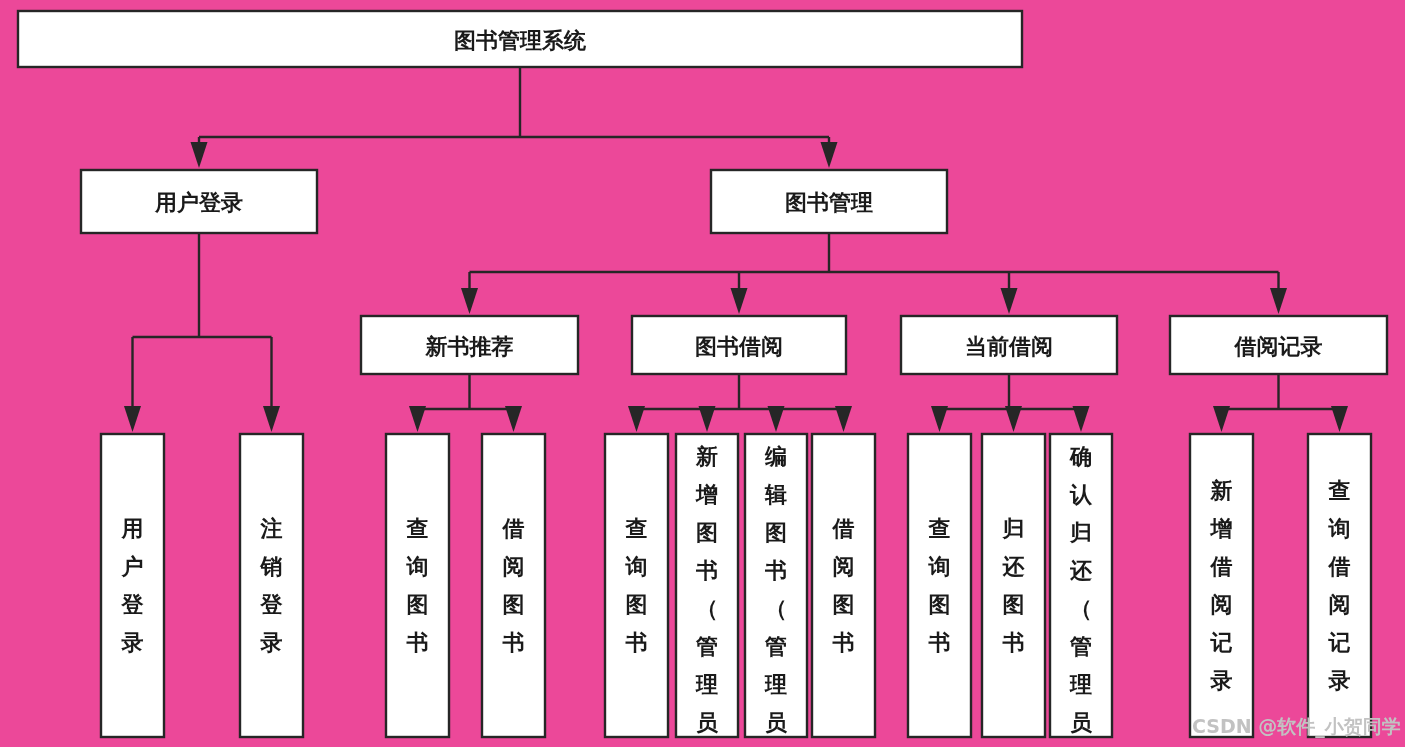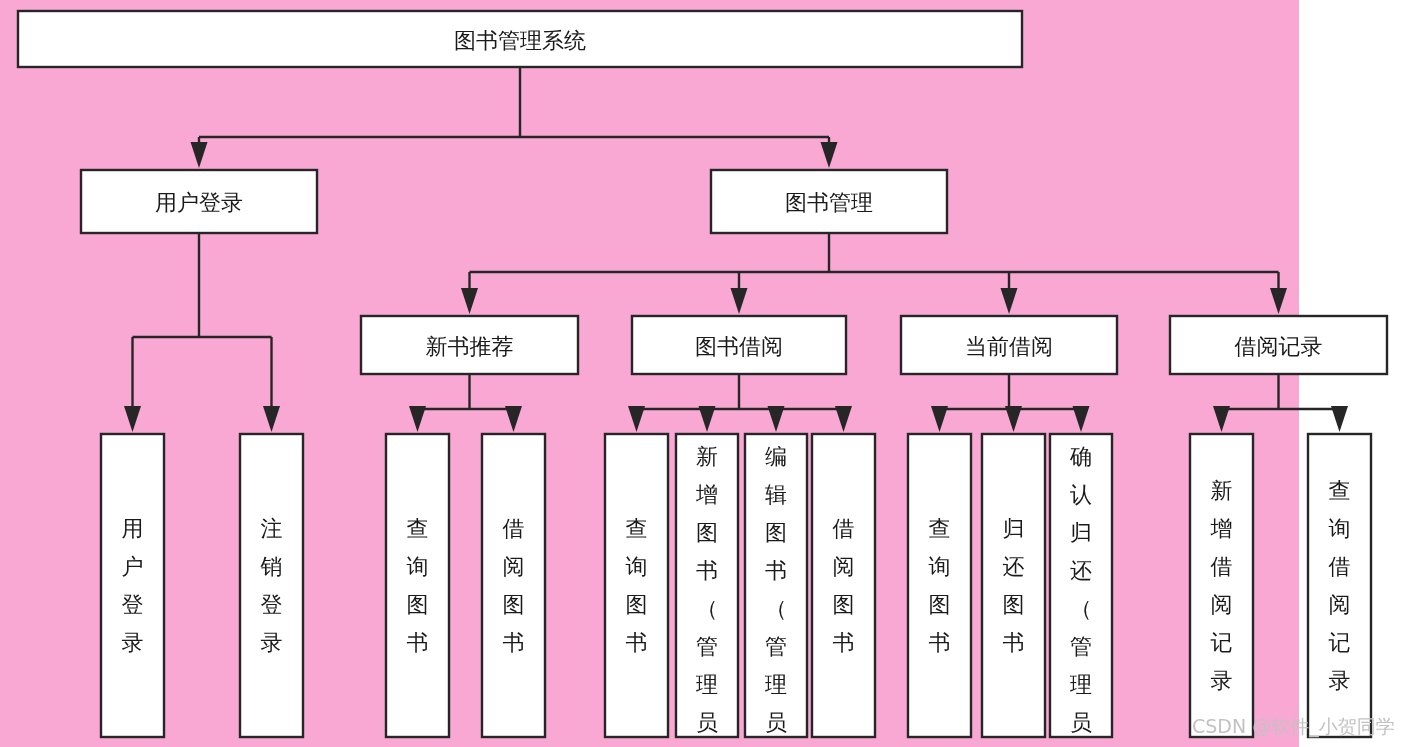--- a/index.html
+++ b/index.html
@@ -8,23 +8,24 @@
     background: #ffffff;
   }
   body {
     width: 1405px;
     height: 747px;
     font-family: "DejaVu Sans", "Liberation Sans", sans-serif;
     overflow: hidden;
   }
   #diagram-root {
     position: relative;
-    width: 1299px;
+    width: 1405px;
     height: 747px;
-    background: #f9a8d4;
+    background: #ec4899;
+    font-weight: bold;
   }
   svg.diagram-canvas {
     position: absolute;
     top: 0;
     left: 0;
     width: 1405px;
     height: 747px;
     display: block;
   }
   .node-box {

